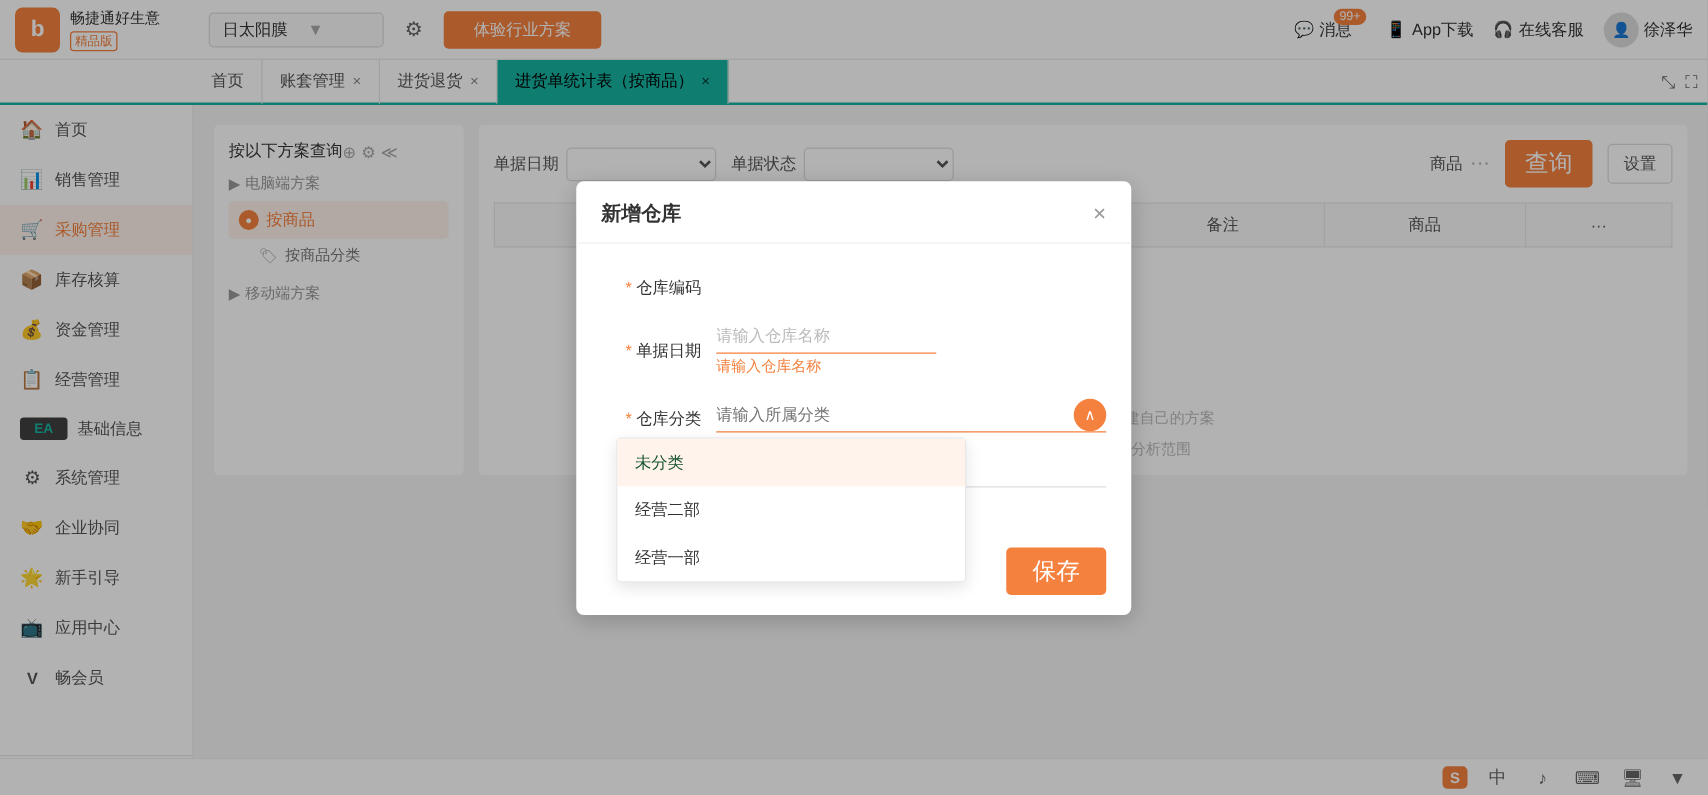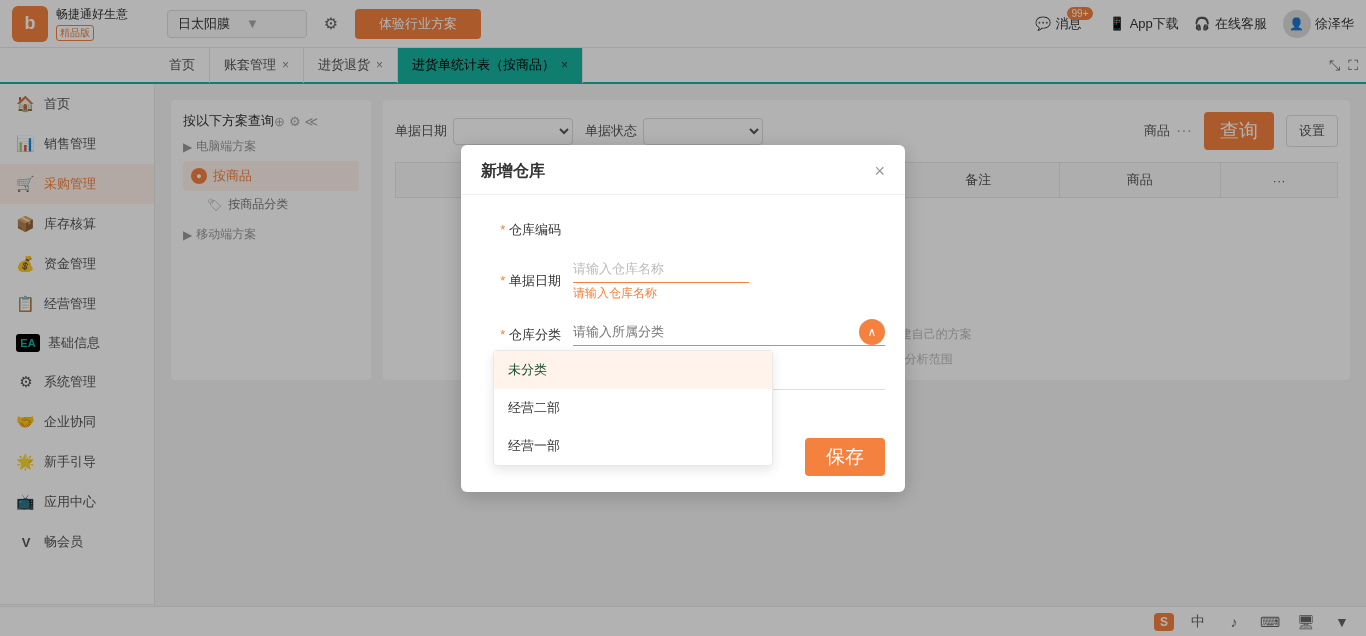--- a/index.html
+++ b/index.html
@@ -604,21 +604,21 @@
     </div>
     <div class="sidebar-item">
       <span class="sidebar-icon">💰</span>
       <span>资金管理</span>
     </div>
     <div class="sidebar-item">
       <span class="sidebar-icon">📋</span>
       <span>经营管理</span>
     </div>
     <div class="sidebar-item">
-      <span class="sidebar-icon" style="font-size:11px;font-weight:bold;color:#17b3a3;background:#000000;border-radius:3px;width:24px;height:18px;display:flex;align-items:center;justify-content:center;">EA</span>
+      <span class="sidebar-icon" style="font-size:11px;font-weight:bold;color:#17b3a3;background:#404040;border-radius:3px;width:38px;height:18px;display:flex;align-items:center;justify-content:center;">EA</span>
       <span>基础信息</span>
     </div>
     <div class="sidebar-item">
       <span class="sidebar-icon">⚙</span>
       <span>系统管理</span>
     </div>
     <div class="sidebar-item">
       <span class="sidebar-icon">🤝</span>
       <span>企业协同</span>
     </div>

